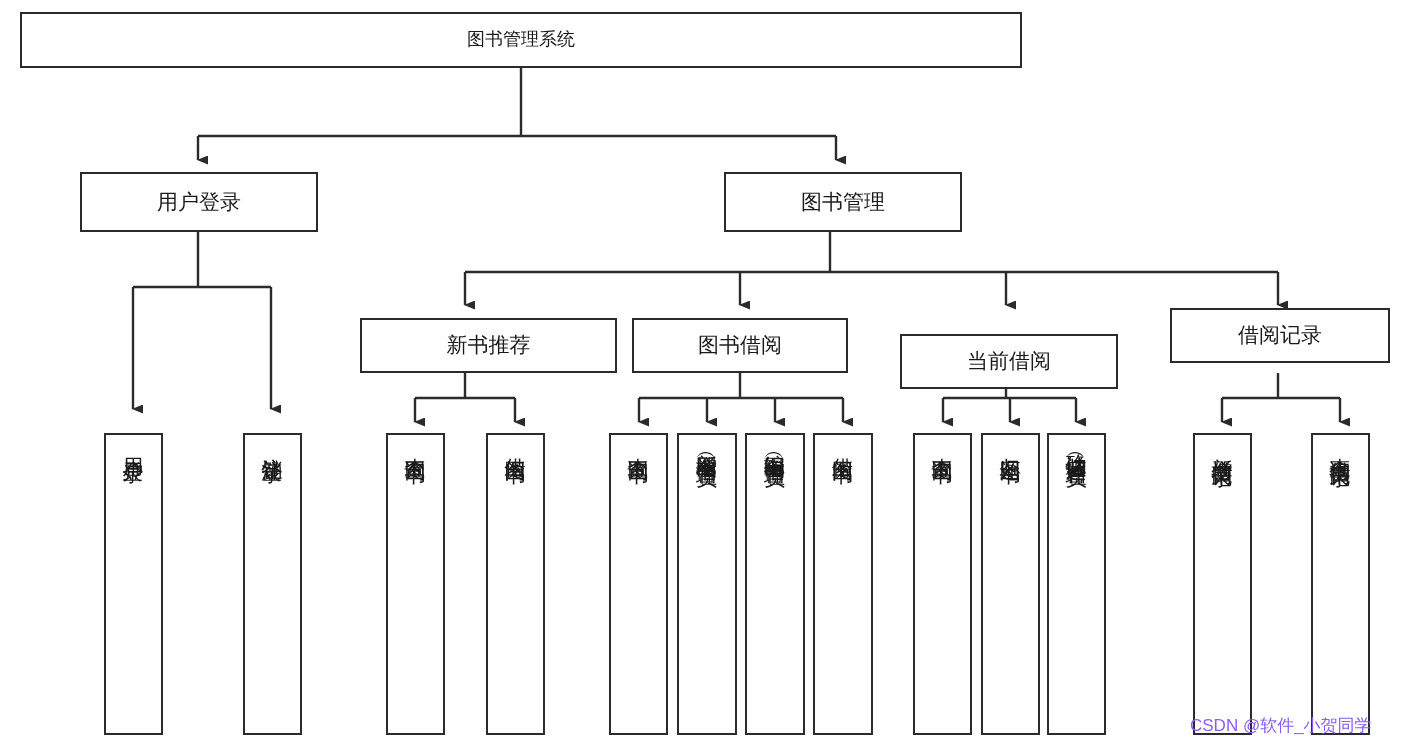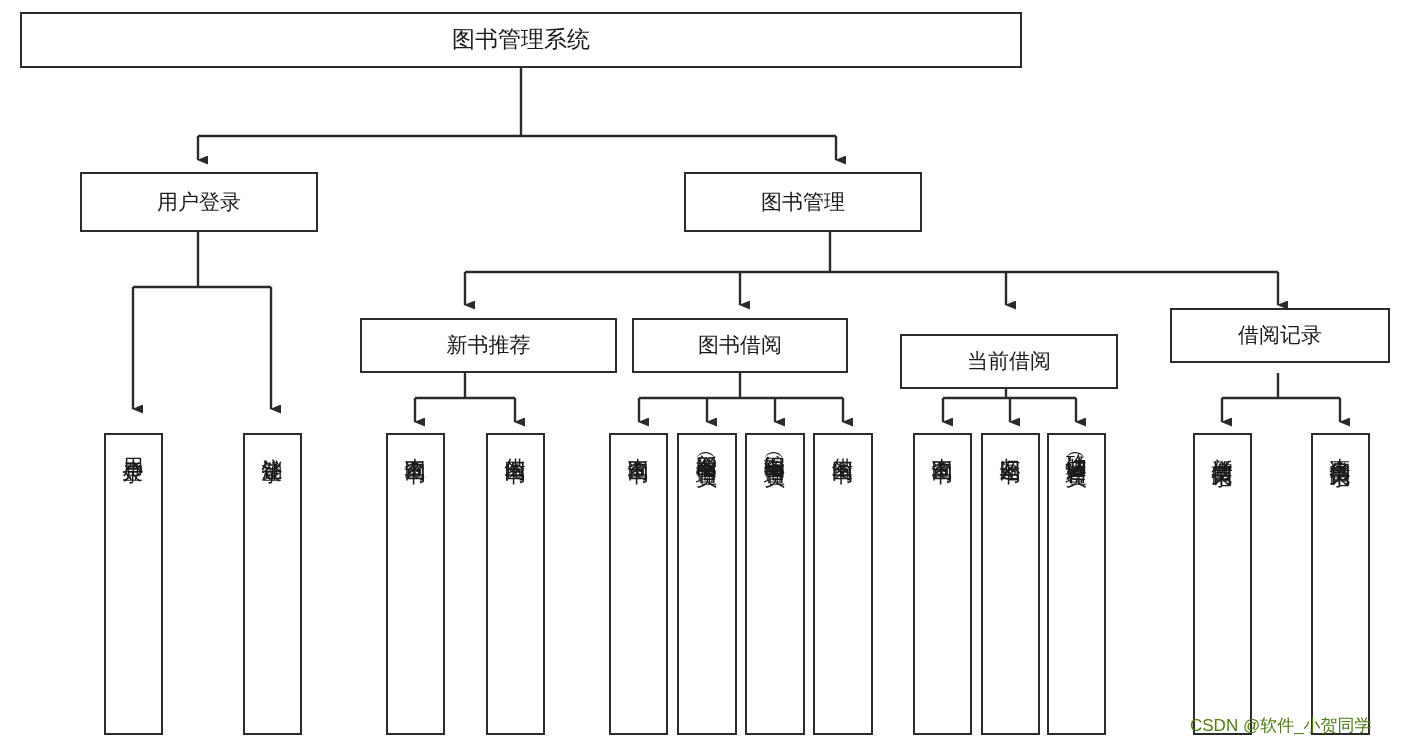--- a/index.html
+++ b/index.html
@@ -40,21 +40,21 @@
     display: block;
     text-align: center;
     line-height: 1.18;
     white-space: nowrap;
   }
   
   .node.horiz .label {
     font-size: 21px;
   }
   .node.root .label {
-    font-size: 23px;
+    font-size: 18px;
   }
   
   .node.leaf {
     align-items: flex-start;
     justify-content: center;
     padding-top: 6px;
   }
   .node.leaf .label {
     writing-mode: vertical-rl;
     text-orientation: upright;
@@ -64,21 +64,21 @@
     white-space: nowrap;
   }
   .node.leaf.tall-text {
     padding-top: 2px;
   }
   .watermark {
     position: absolute;
     left: 1190px;
     top: 714px;
     font-size: 17px;
-    color: #4d7c0f;
+    color: #8b5cf6;
     white-space: nowrap;
     z-index: 9;
     font-family: "Liberation Sans", "DejaVu Sans", sans-serif;
   }
 </style>
 </head>
 <body>
 
 <div id="diagram-root">
 
@@ -135,21 +135,21 @@
     </g>
   </svg>
 
   <div class="node root horiz" style="left:20px; top:12px; width:1002px; height:56px;">
     <span class="label">图书管理系统</span>
   </div>
 
   <div class="node horiz" style="left:80px; top:172px; width:238px; height:60px;">
     <span class="label">用户登录</span>
   </div>
-  <div class="node horiz" style="left:684px; top:172px; width:238px; height:60px;">
+  <div class="node horiz" style="left:724px; top:172px; width:238px; height:60px;">
     <span class="label">图书管理</span>
   </div>
 
   <div class="node horiz" style="left:360px; top:318px; width:257px; height:55px;">
     <span class="label">新书推荐</span>
   </div>
   <div class="node horiz" style="left:632px; top:318px; width:216px; height:55px;align-items:center;">
     <span class="label">图书借阅</span>
   </div>
   <div class="node horiz" style="left:900px; top:334px; width:218px; height:55px;">

